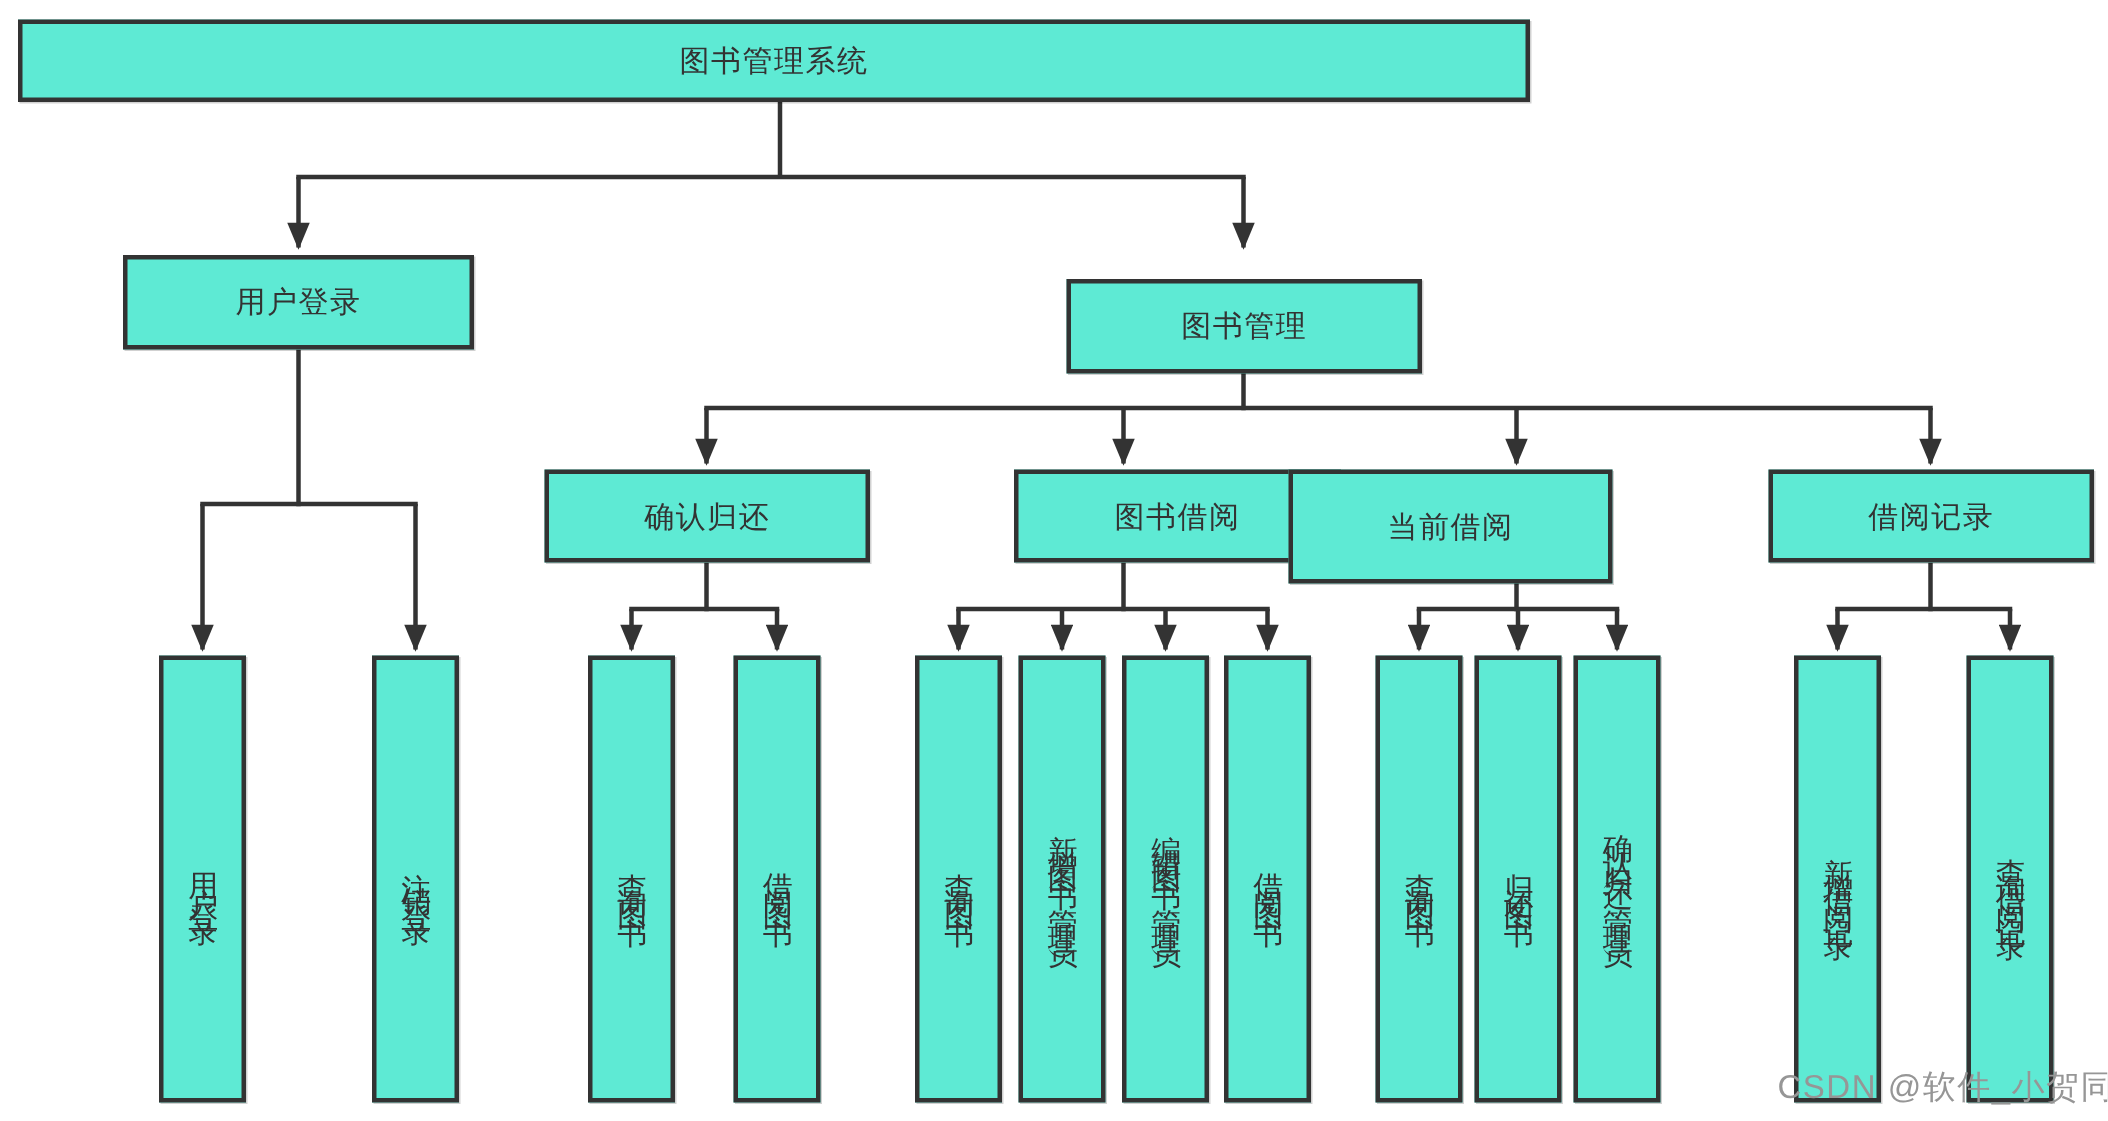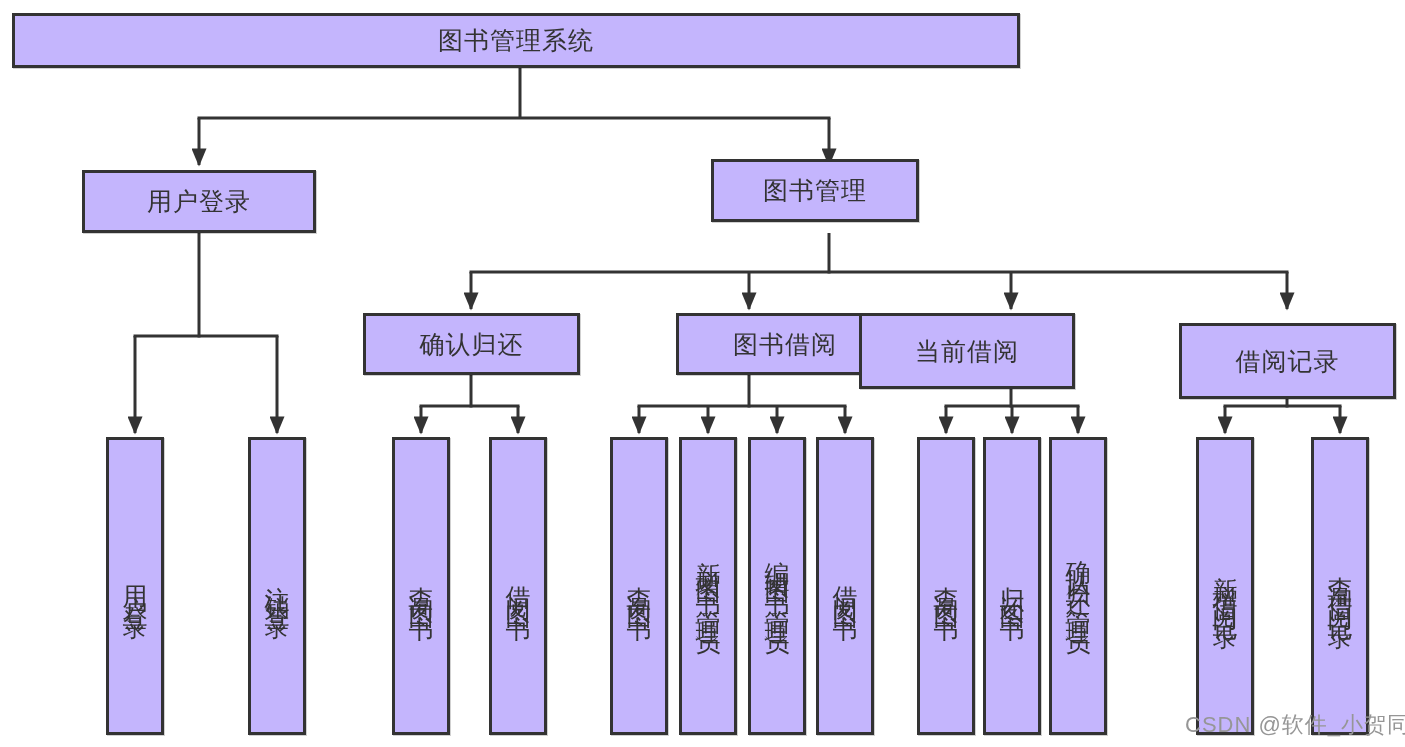--- a/index.html
+++ b/index.html
@@ -7,27 +7,27 @@
     position:relative;
     width:1405px; height:747px;
     background:#ffffff;
     font-family:"Liberation Sans","DejaVu Sans",sans-serif;
     overflow:hidden;
   }
   svg.connectors { position:absolute; left:0; top:0; z-index:1; }
   .node {
     position:absolute;
     box-sizing:border-box;
-    background:#c4b5fd;
+    background:#5eead4;
     border:3px solid #333333;
     color:#333333;
     display:flex;
     align-items:center;
     justify-content:center;
-    font-size:25px;
+    font-size:20px;
     letter-spacing:1px;
     z-index:2;
     box-shadow:1px 1px 0 rgba(0,0,0,0.18);
   }
   .vnode .vtext {
     writing-mode:vertical-rl;
     text-orientation:mixed;
     letter-spacing:10px;
     line-height:1;
     white-space:nowrap;
@@ -92,26 +92,26 @@
       <line x1="1287" y1="375" x2="1287" y2="407.5"></line>
       <line x1="1223.5" y1="406" x2="1341.5" y2="406"></line>
       <line x1="1225" y1="406" x2="1225" y2="433" marker-end="url(#arrow)"></line>
       <line x1="1340" y1="406" x2="1340" y2="433" marker-end="url(#arrow)"></line>
     </g>
   </svg>
 
   <div class="node" style="left:12px;top:13px;width:1008px;height:55px">图书管理系统</div>
 
   <div class="node" style="left:82px;top:170px;width:234px;height:63px">用户登录</div>
-  <div class="node" style="left:711px;top:159px;width:208px;height:63px">图书管理</div>
+  <div class="node" style="left:711px;top:186px;width:237px;height:63px">图书管理</div>
 
   <div class="node" style="left:363px;top:313px;width:217px;height:62px">确认归还</div>
   <div class="node" style="left:676px;top:313px;width:218px;height:62px">图书借阅</div>
   <div class="node" style="left:859px;top:313px;width:216px;height:76px">当前借阅</div>
-  <div class="node" style="left:1179px;top:323px;width:217px;height:76px">借阅记录</div>
+  <div class="node" style="left:1179px;top:313px;width:217px;height:62px">借阅记录</div>
 
   <div class="node vnode" style="left:106px;top:437px;width:58px;height:298px">
     <span class="vtext">用户登录</span>
     </div>
   <div class="node vnode" style="left:248px;top:437px;width:58px;height:298px">
     <span class="vtext">注销登录</span>
     </div>
 
   <div class="node vnode" style="left:392px;top:437px;width:58px;height:298px">
     <span class="vtext">查询图书</span>

